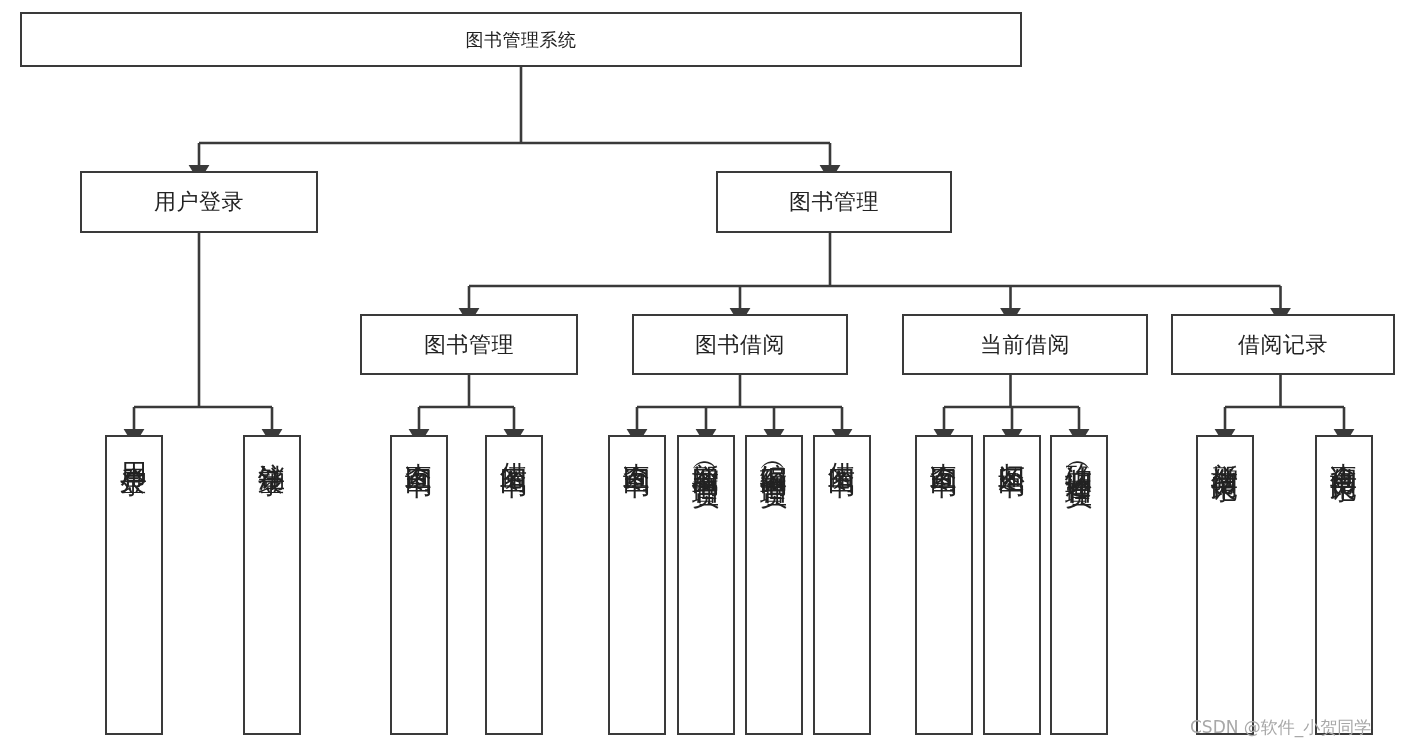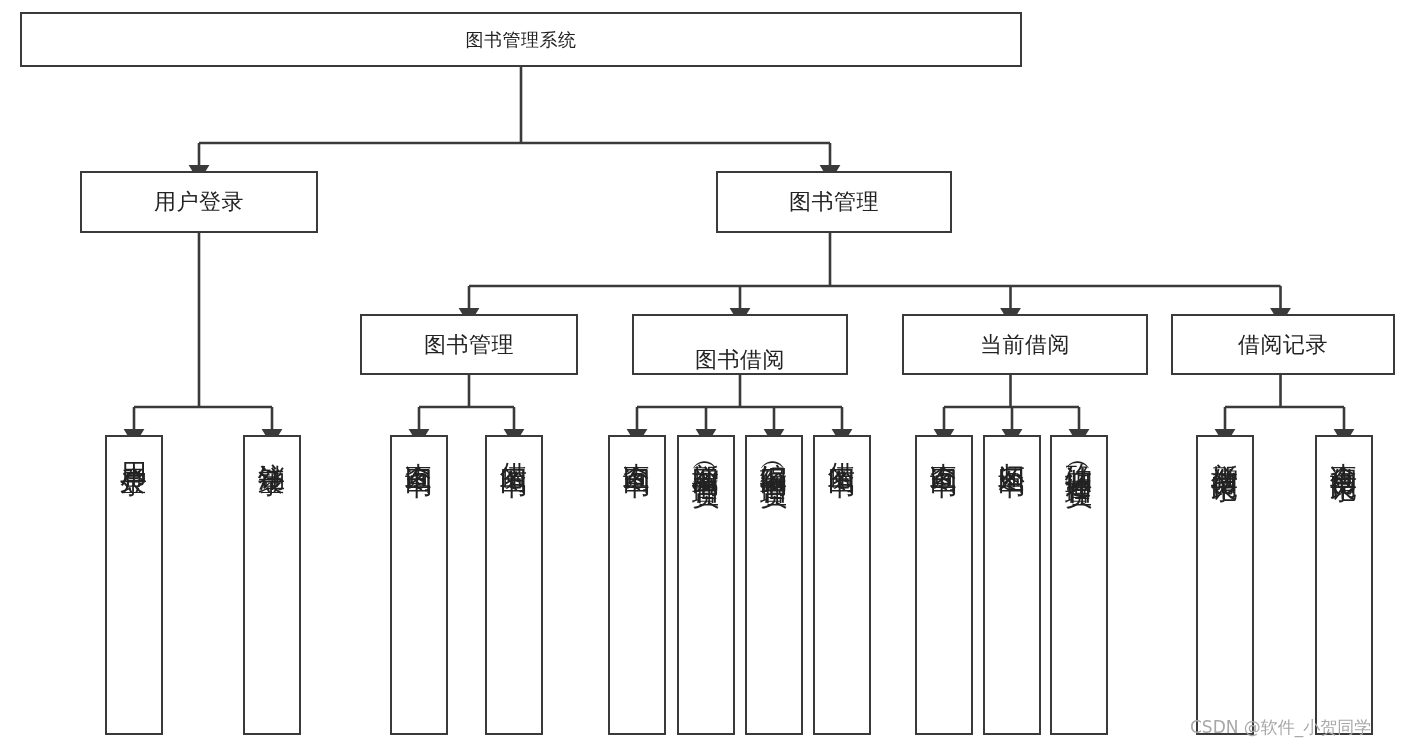--- a/index.html
+++ b/index.html
@@ -127,21 +127,21 @@
       </div>
       <div class="node horiz" style="left: 80px; top: 171px; width: 238px; height: 62px;">
         <span class="node-label">用户登录</span>
       </div>
       <div class="node horiz" style="left: 716px; top: 171px; width: 236px; height: 62px;">
         <span class="node-label">图书管理</span>
       </div>
       <div class="node horiz" style="left: 360px; top: 314px; width: 218px; height: 61px;">
         <span class="node-label">图书管理</span>
       </div>
-      <div class="node horiz" style="left: 632px; top: 314px; width: 216px; height: 61px; align-items: flex-end;">
+      <div class="node horiz" style="left: 632px; top: 314px; width: 216px; height: 61px;">
         <span class="node-label">图书借阅</span>
       </div>
       <div class="node horiz" style="left: 902px; top: 314px; width: 246px; height: 61px;">
         <span class="node-label">当前借阅</span>
       </div>
       <div class="node horiz" style="left: 1171px; top: 314px; width: 224px; height: 61px;">
         <span class="node-label">借阅记录</span>
       </div>
       <div class="node vert" style="left: 105px; top: 435px; width: 58px; height: 300px;">
         <span class="node-label">用户登录</span>

